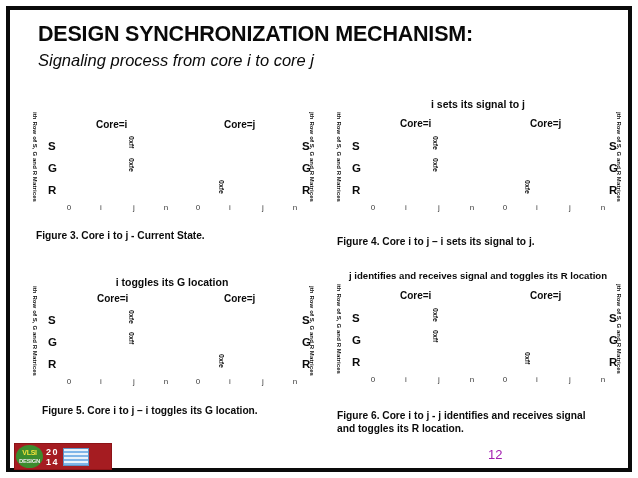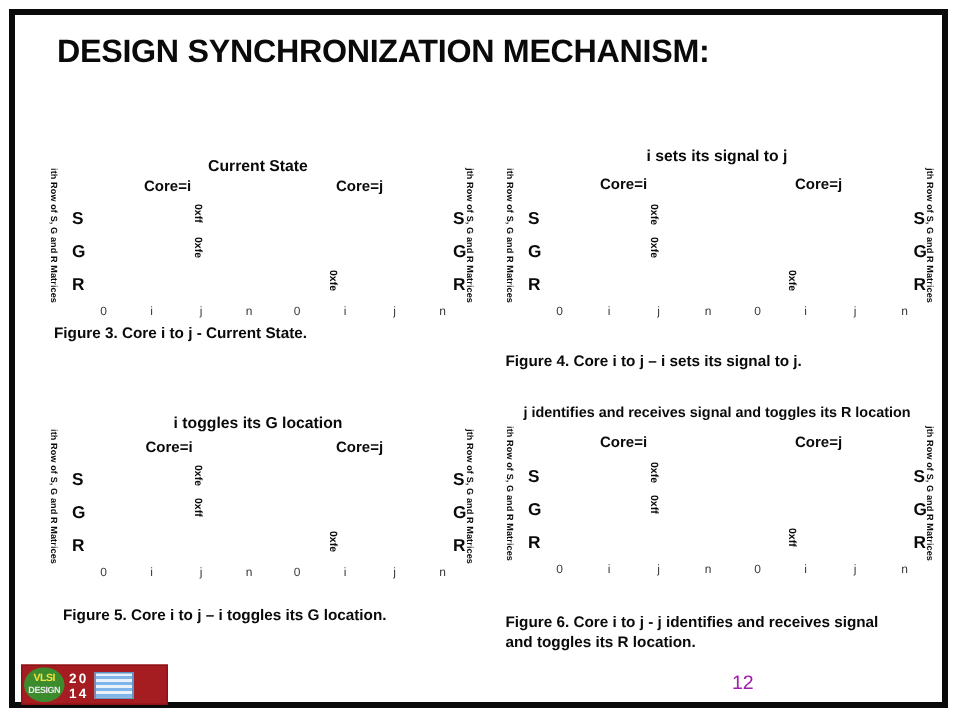--- a/index.html
+++ b/index.html
@@ -196,24 +196,24 @@
   }
 </style>
 </head>
 <body>
 
 <div id="slide">
 
   <div class="slide-border"></div>
 
   <div class="title-main">DESIGN SYNCHRONIZATION MECHANISM:</div>
+  <div class="title-sub">Signaling process from core i to core j</div>
 
   <div class="figure" style="left:24px; top:100px; width:296px; height:115px;">
     <div class="plot">
-      <div class="plot-title" style="top:5px;">Current State</div>
 
       <div class="core-label" style="left:72px; top:19px;">Core=i</div>
       <div class="core-label" style="left:200px; top:19px;">Core=j</div>
 
       <div class="side-label" style="left:14px; top:12px;">ith Row of S, G and R Matrices</div>
       <div class="side-label" style="left:291px; top:12px;">jth Row of S, G and R Matrices</div>
 
       <div class="row-label" style="left:24px; top:40px;">S</div>
       <div class="row-label" style="left:24px; top:62px;">G</div>
       <div class="row-label" style="left:24px; top:84px;">R</div>
@@ -229,21 +229,21 @@
       <div class="tick" style="left:45px; top:103px;">0</div>
       <div class="tick" style="left:77px; top:103px;">i</div>
       <div class="tick" style="left:110px; top:103px;">j</div>
       <div class="tick" style="left:142px; top:103px;">n</div>
       <div class="tick" style="left:174px; top:103px;">0</div>
       <div class="tick" style="left:206px; top:103px;">i</div>
       <div class="tick" style="left:239px; top:103px;">j</div>
       <div class="tick" style="left:271px; top:103px;">n</div>
     </div>
   </div>
-  <div class="caption" style="left:36px; top:216px; width:280px;">Figure 3. Core i to j - Current State.</div>
+  <div class="caption" style="left:36px; top:229px; width:280px;">Figure 3. Core i to j - Current State.</div>
 
   <div class="figure" style="left:328px; top:96px; width:300px; height:119px;">
     <div class="plot">
       <div class="plot-title" style="top:2px;">i sets its signal to j</div>
 
       <div class="core-label" style="left:72px; top:22px;">Core=i</div>
       <div class="core-label" style="left:202px; top:22px;">Core=j</div>
 
       <div class="side-label" style="left:14px; top:16px;">ith Row of S, G and R Matrices</div>
       <div class="side-label" style="left:294px; top:16px;">jth Row of S, G and R Matrices</div>

